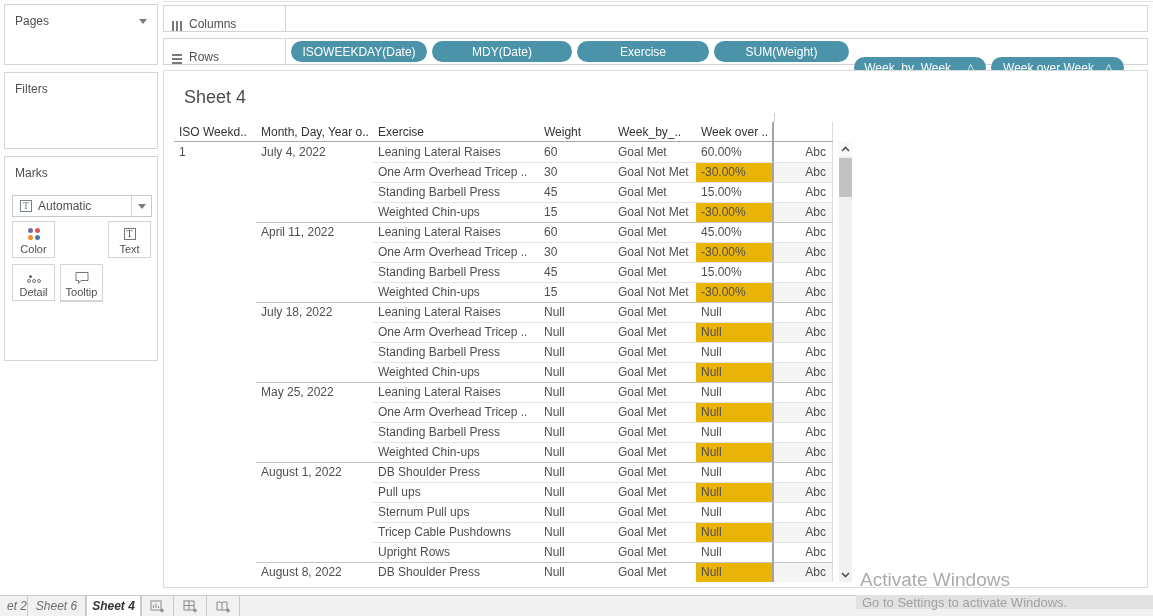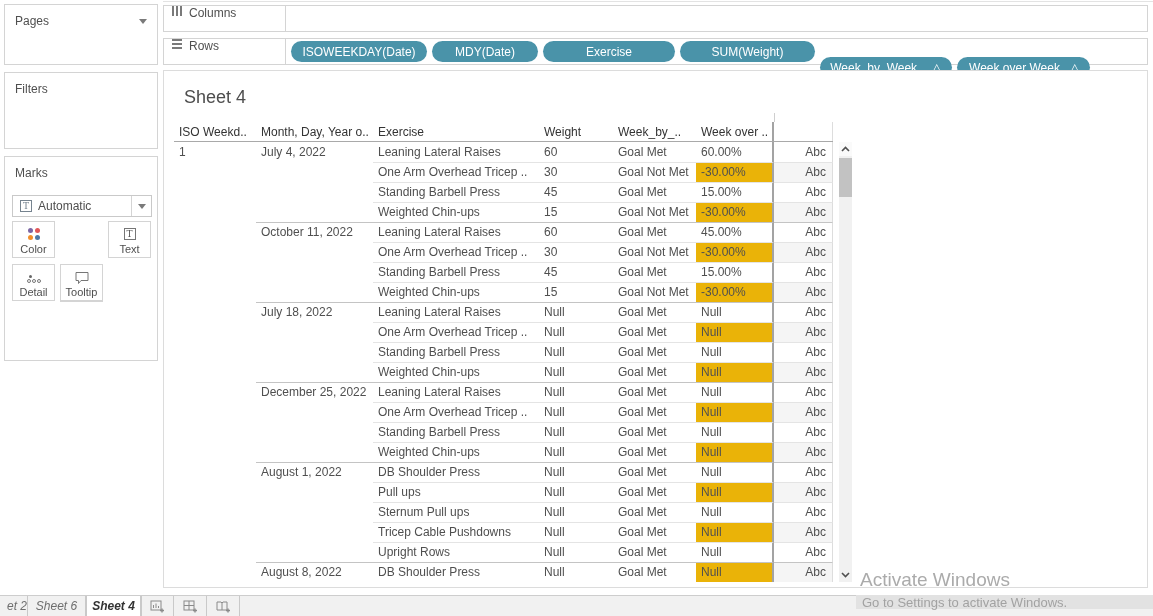--- a/index.html
+++ b/index.html
@@ -44,32 +44,32 @@
   .detail-ic .d1 { width:3px; height:3px; border-radius:50%; background:#666; margin-bottom:1px; margin-left:-6px;}
   .detail-ic .d3 { display:flex; gap:1px; }
   .detail-ic .d3 i { width:4px; height:4px; border:1px solid #777; border-radius:50%; display:block; }
 
   
   .shelf-row { position:absolute; left:163px; width:985px; height:27px;
                border:1px solid #d4d4d4; background:#fff; display:flex; align-items:center; }
   #columns-row { top:5px; }
   #rows-row    { top:38px; }
   .shelf-label-sec { width:122px; height:100%; border-right:1px solid #d4d4d4;
-                     display:flex; align-items:flex-start; padding-left:8px; flex:none; }
+                     display:flex; align-items:flex-end; padding-left:8px; flex:none; }
   .shelf-label-sec .txt { font-size:12px; color:#4f4f4f; margin-left:7px; }
   .ic-cols { display:flex; gap:2px; }
   .ic-cols i { width:2px; height:10px; background:#7a7a7a; display:block; }
   .ic-rows { display:flex; flex-direction:column; gap:2px; }
   .ic-rows i { width:10px; height:2px; background:#7a7a7a; display:block; }
   .pills { display:flex; align-items:center; padding-left:5px; gap:5px; }
   .pill { height:21px; border-radius:10.5px; color:#fff; font-size:12px;
           display:flex; align-items:center; justify-content:center;
           position:relative; cursor:default; white-space:nowrap; }
   .pills .pill:nth-child(1){ width:136px; }
-  .pills .pill:nth-child(2){ width:106px; }
+  .pills .pill:nth-child(2){ width:140px; }
   .pills .pill:nth-child(3){ width:132px; }
   .pills .pill:nth-child(4){ width:135px; }
   .pills .pill:nth-child(5){ width:132px; }
   .pills .pill:nth-child(6){ width:133px; }
   .pill .delta { position:absolute; right:11px; font-size:11px; }
   .pill.has-delta { padding-right:18px;margin-top:32px; }
 
   
   #sheet { position:absolute; left:163px; top:70px; width:985px; height:518px;
            background:#fff; border:1px solid #dcdcdc; }
@@ -283,21 +283,21 @@
           <div class="cell ciso"></div>
           <div class="cell cdate"></div>
           <div class="cell cex">Weighted Chin-ups</div>
           <div class="cell cw">15</div>
           <div class="cell cgoal">Goal Not Met</div>
           <div class="cell cwow">-30.00%</div>
           <div class="cell cabc">Abc</div>
         </div>
         <div class="trow gstart">
           <div class="cell ciso"></div>
-          <div class="cell cdate">October 11, 2022</div>
+          <div class="cell cdate">April 11, 2022</div>
           <div class="cell cex">Leaning Lateral Raises</div>
           <div class="cell cw">60</div>
           <div class="cell cgoal">Goal Met</div>
           <div class="cell cwow">45.00%</div>
           <div class="cell cabc">Abc</div>
         </div>
         <div class="trow banded nstart">
           <div class="cell ciso"></div>
           <div class="cell cdate"></div>
           <div class="cell cex">One Arm Overhead Tricep ..</div>
@@ -355,21 +355,21 @@
           <div class="cell ciso"></div>
           <div class="cell cdate"></div>
           <div class="cell cex">Weighted Chin-ups</div>
           <div class="cell cw">Null</div>
           <div class="cell cgoal">Goal Met</div>
           <div class="cell cwow">Null</div>
           <div class="cell cabc">Abc</div>
         </div>
         <div class="trow gstart">
           <div class="cell ciso"></div>
-          <div class="cell cdate">December 25, 2022</div>
+          <div class="cell cdate">May 25, 2022</div>
           <div class="cell cex">Leaning Lateral Raises</div>
           <div class="cell cw">Null</div>
           <div class="cell cgoal">Goal Met</div>
           <div class="cell cwow">Null</div>
           <div class="cell cabc">Abc</div>
         </div>
         <div class="trow banded nstart">
           <div class="cell ciso"></div>
           <div class="cell cdate"></div>
           <div class="cell cex">One Arm Overhead Tricep ..</div>

